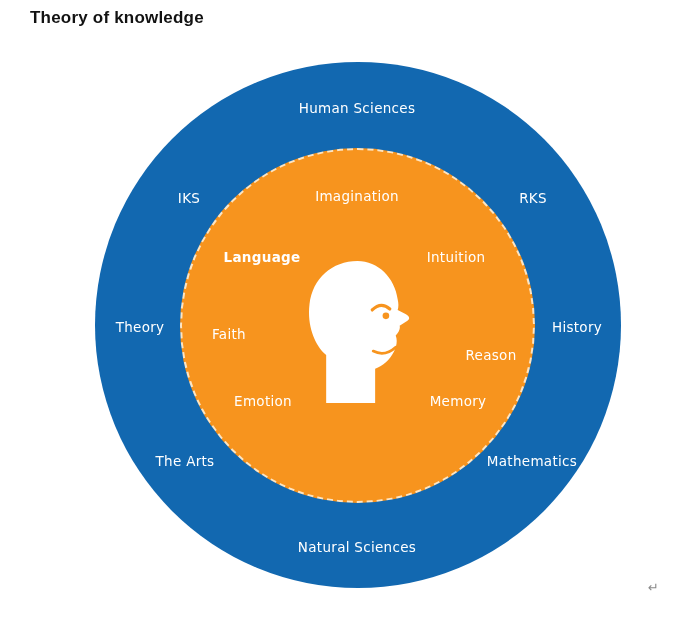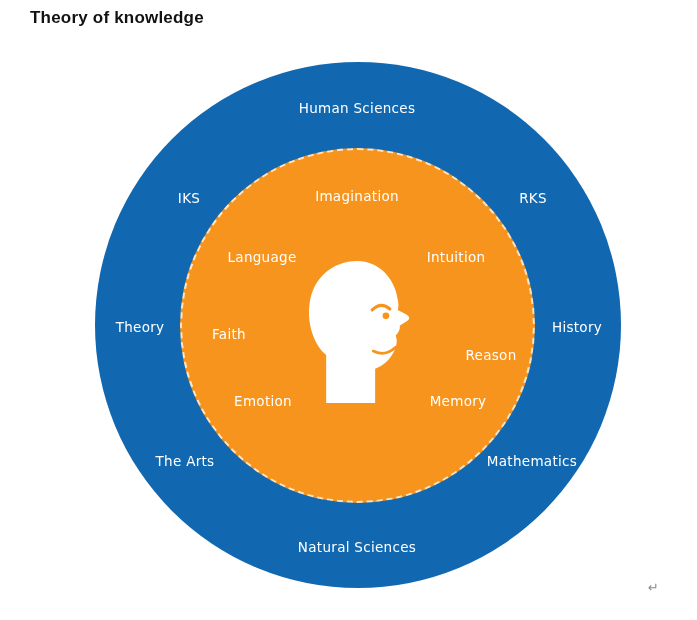--- a/index.html
+++ b/index.html
@@ -84,21 +84,21 @@
   <div class="lbl" style="left:357px; top:108px;">Human Sciences</div>
   <div class="lbl" style="left:189px; top:198px;">IKS</div>
   <div class="lbl" style="left:533px; top:198px;">RKS</div>
   <div class="lbl" style="left:140px; top:327px;">Theory</div>
   <div class="lbl" style="left:577px; top:327px;">History</div>
   <div class="lbl" style="left:185px; top:461px;">The Arts</div>
   <div class="lbl" style="left:532px; top:461px;">Mathematics</div>
   <div class="lbl" style="left:357px; top:547px;">Natural Sciences</div>
 
   <div class="lbl" style="left:357px; top:196px;">Imagination</div>
-  <div class="lbl" style="left:262px; top:257px;">Language</div>
+  <div class="lbl" style="left:262px; top:257px;font-weight:bold;">Language</div>
   <div class="lbl" style="left:456px; top:257px;">Intuition</div>
   <div class="lbl" style="left:229px; top:334px;">Faith</div>
   <div class="lbl" style="left:491px; top:327px;margin-top:28px;">Reason</div>
   <div class="lbl" style="left:263px; top:401px;">Emotion</div>
   <div class="lbl" style="left:458px; top:401px;">Memory</div>
 
   <svg class="head-icon" viewBox="0 0 105 145" xmlns="http://www.w3.org/2000/svg">
     <path fill="#ffffff" d="
       M 52 0
       C 26 0, 6 18, 3 44

